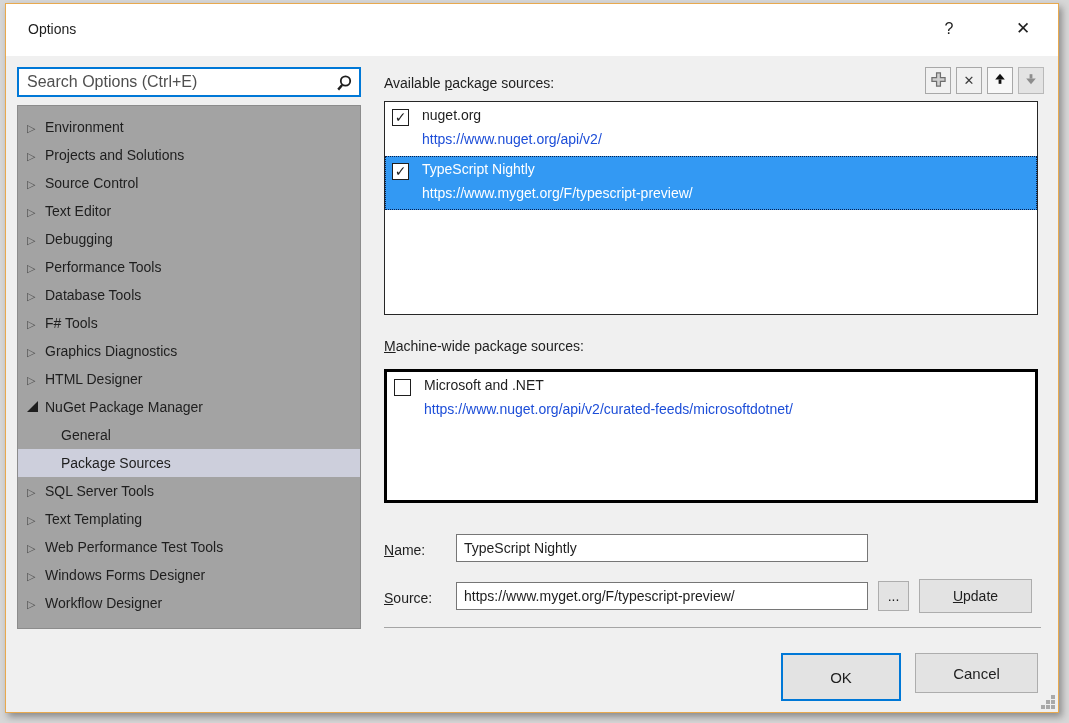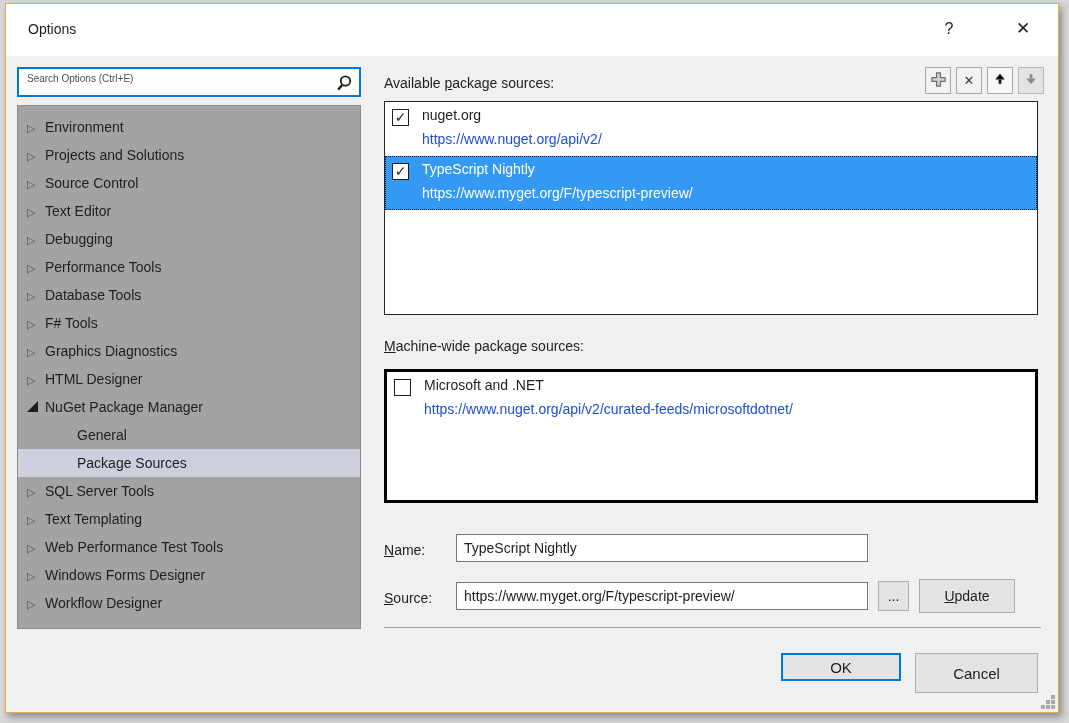--- a/index.html
+++ b/index.html
@@ -25,40 +25,40 @@
     text-align:center;font-size:17px;color:#1e1e1e;cursor:default;
   }
   .tb-help{right:92px;font-size:16px;}
   .tb-close{right:18px;font-weight:300;}
   
   .searchbox{
     position:absolute;left:11px;top:63px;width:344px;height:30px;
     background:#ffffff;border:2px solid #0078d7;box-sizing:border-box;
   }
   .searchbox .ph{
-    position:absolute;left:8px;top:4px;font-size:10px;color:#4f4f4f;
+    position:absolute;left:8px;top:4px;font-size:16px;color:#4f4f4f;
   }
   .searchbox .mag{position:absolute;right:6px;top:5px;}
   
   .tree{
     position:absolute;left:11px;top:101px;width:344px;height:524px;
     background:#a3a3a3;border:1px solid #8c8c8c;box-sizing:border-box;
     padding-top:7px;
   }
   .tree-item{
     position:relative;height:28px;line-height:28px;font-size:14px;
     white-space:nowrap;
   }
   .tree-item .exp{
     display:inline-block;width:18px;margin-left:9px;font-size:11px;
     color:#4a4a4a;vertical-align:baseline;
   }
   .tree-item .exp svg{vertical-align:-1px;}
   .tree-item .lbl{color:#1e1e1e;}
-  .tree-item.child .lbl{margin-left:59px;}
+  .tree-item.child .lbl{margin-left:43px;}
   .tree-item.selected{background:#cdcfdc;}
   
   .rlabel{position:absolute;font-size:14px;color:#1e1e1e;}
   .mn{text-decoration:underline;}
   .toolbar{position:absolute;left:908px;top:63px;width:130px;height:27px;
     display:flex;gap:5px;justify-content:flex-end;}
   .icon-btn{
     width:26px;height:27px;background:#f1f1f1;border:1px solid #a8a8a8;
     box-sizing:border-box;display:flex;align-items:center;justify-content:center;
     font-size:13px;color:#3c3c3c;
@@ -87,23 +87,23 @@
     position:absolute;left:450px;width:412px;height:28px;background:#fff;
     border:1px solid #767676;box-sizing:border-box;font-size:14px;
     line-height:26px;padding-left:7px;color:#1e1e1e;white-space:nowrap;overflow:hidden;
   }
   .btn{
     background:#e3e3e3;border:1px solid #adadad;box-sizing:border-box;
     display:flex;align-items:center;justify-content:center;
     font-size:14px;color:#1e1e1e;position:absolute;
   }
   .browse-btn{left:872px;top:577px;width:31px;height:30px;}
-  .update-btn{left:913px;top:575px;width:96px;height:34px;}
+  .update-btn{left:913px;top:575px;width:113px;height:34px;}
   .sep{position:absolute;left:378px;top:623px;width:657px;height:1px;background:#a5a5a5;}
-  .ok-btn{left:775px;top:649px;width:120px;height:28px;border:2px solid #0078d7;font-size:15px;}
+  .ok-btn{left:775px;top:649px;width:120px;height:48px;border:2px solid #0078d7;font-size:15px;}
   .cancel-btn{left:909px;top:649px;width:123px;height:40px;font-size:15px;}
   
   .grip{position:absolute;right:3px;bottom:2px;width:15px;height:15px;}
   .grip i{position:absolute;width:4px;height:4px;background:#a9a9a9;}
   .grip i:nth-child(1){right:0;top:0;}
   .grip i:nth-child(2){right:5px;top:5px;}
   .grip i:nth-child(3){right:0;top:5px;}
   .grip i:nth-child(4){right:10px;top:10px;}
   .grip i:nth-child(5){right:5px;top:10px;}
   .grip i:nth-child(6){right:0;top:10px;}

